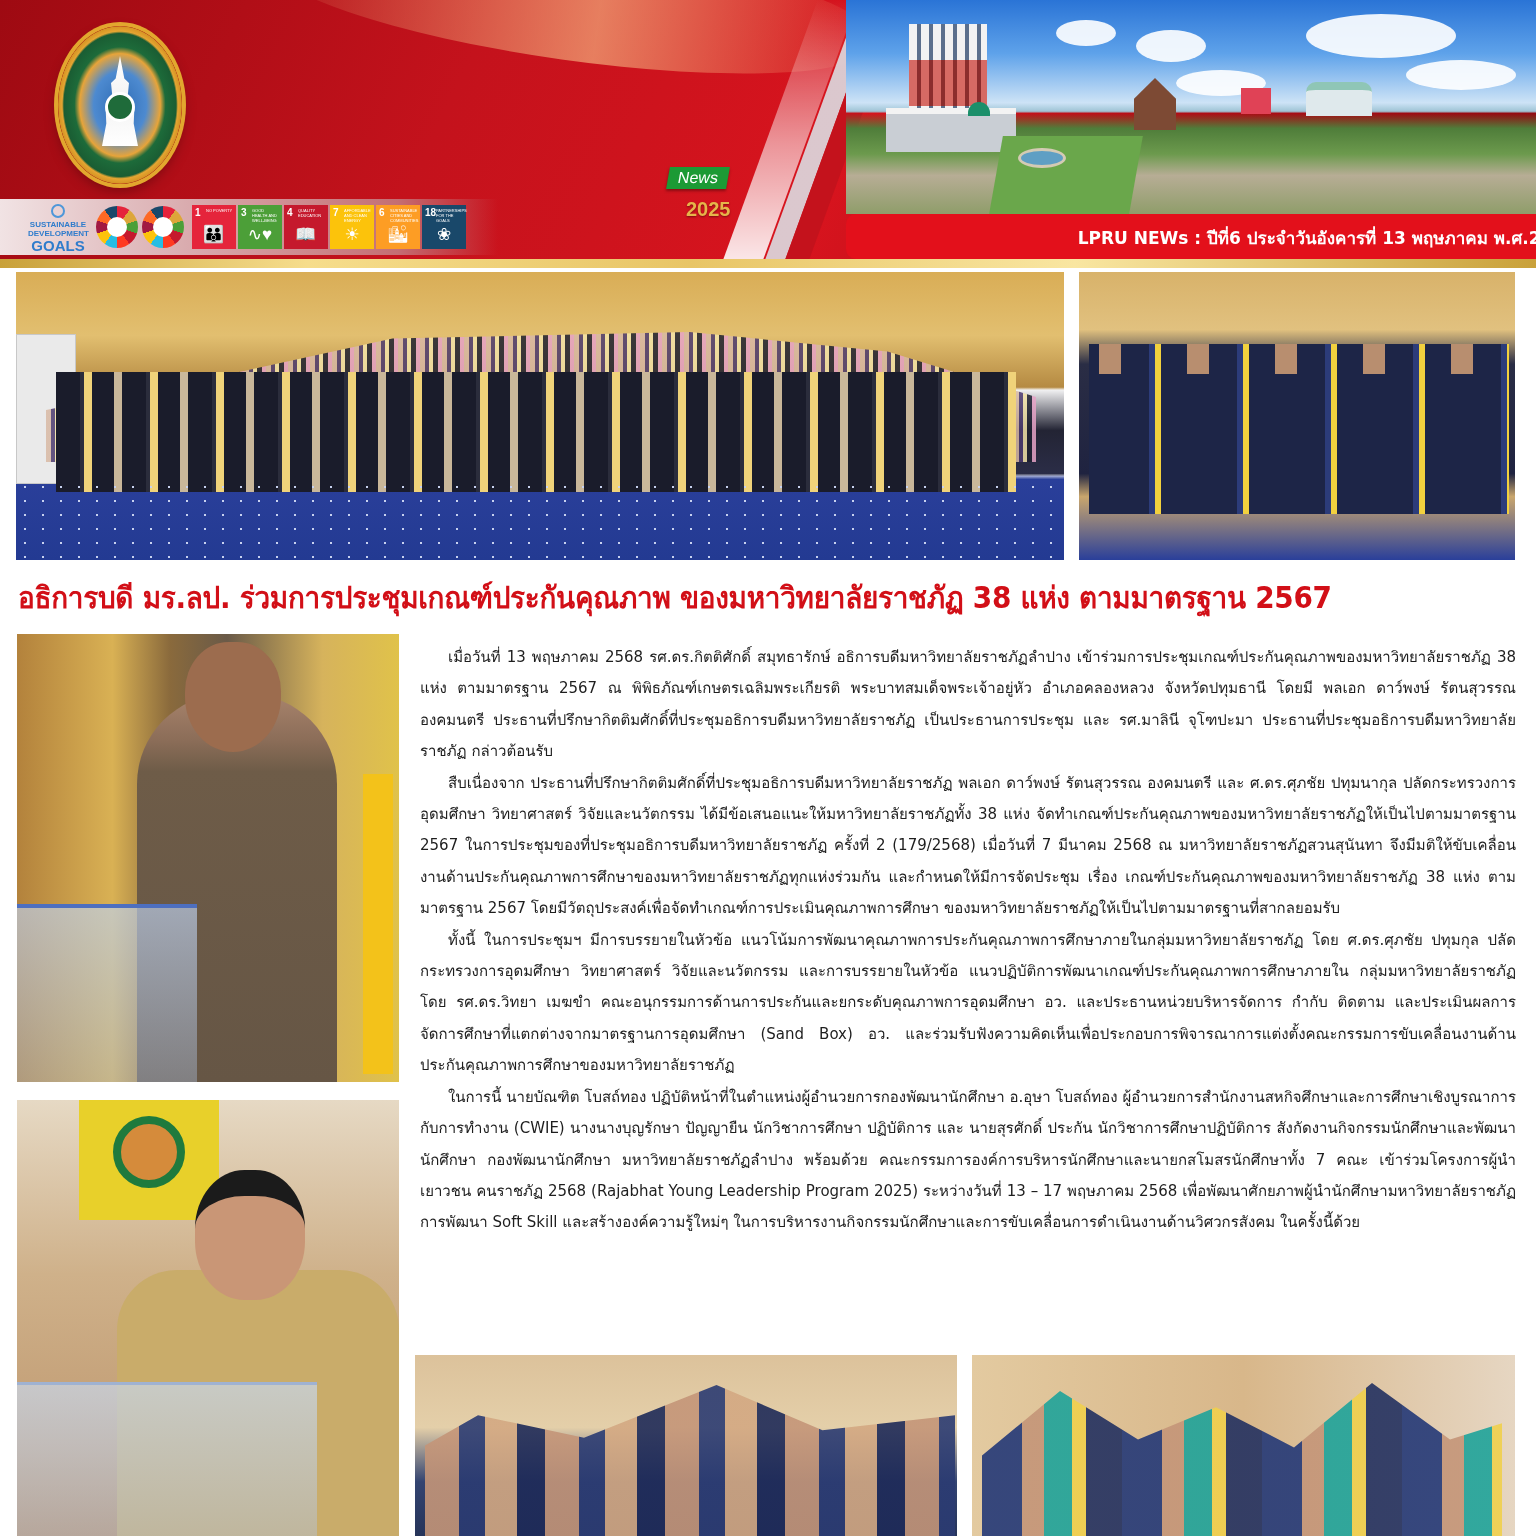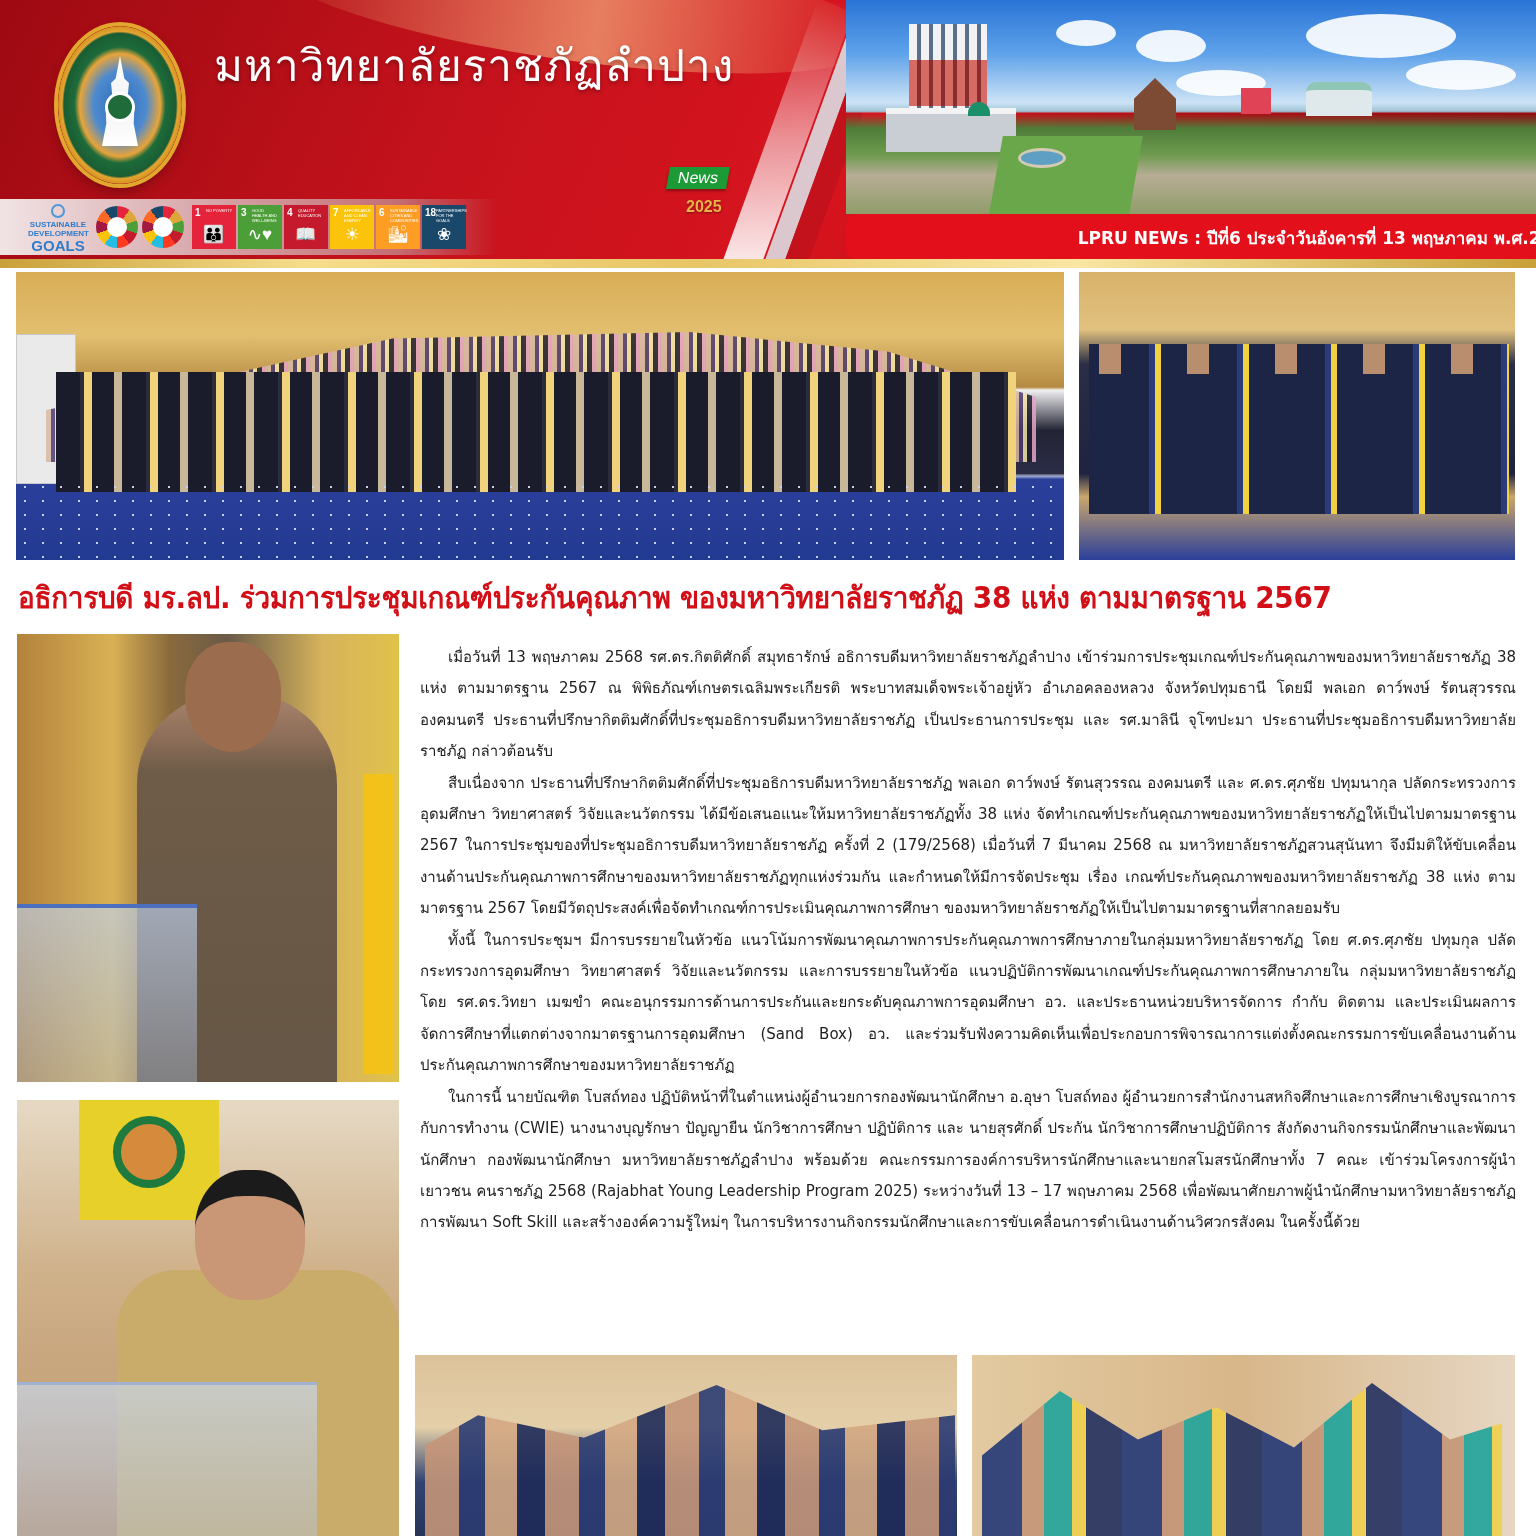--- a/index.html
+++ b/index.html
@@ -31,21 +31,21 @@
   .subtitle { position: absolute; left: 220px; top: 103px; color: #ffffff; font-size: 14px; letter-spacing: .3px; white-space: nowrap; }
   .subtitle .dot { display: inline-block; margin: 0 10px; }
   .subtitle .motto { font-style: italic; }
 
   .brand { position: absolute; left: 502px; top: 152px; color: #ffffff; font-family: "Liberation Sans", sans-serif;
     font-size: 64px; letter-spacing: 1px; text-shadow: 0 3px 5px rgba(0,0,0,.35); line-height: 1; }
   .brand-news { position: absolute; left: 668px; top: 167px; background: #1c9a35; color: #ffffff;
     font-family: "Liberation Sans", sans-serif; font-size: 16px; padding: 2px 10px; transform: skewX(-10deg);
     box-shadow: 0 2px 3px rgba(0,0,0,.35); }
   .brand-year { position: absolute; left: 686px; top: 198px; color: #e6b54a; font-family: "Liberation Sans", sans-serif;
-    font-weight: bold; font-size: 16px; text-shadow: 0 1px 2px rgba(0,0,0,.4); }
+    font-weight: bold; font-size: 20px; text-shadow: 0 1px 2px rgba(0,0,0,.4); }
 
   .sdg-band { position: absolute; left: 0; top: 199px; width: 498px; height: 56px;
     background: linear-gradient(90deg, #f1e3e4 0%, #d8a8ab 40%, #c46e73 80%, rgba(196,110,115,0) 100%); }
   .sdg-word { position: absolute; left: 28px; top: 204px; width: 60px; color: #2f7ccc; font-family: "Liberation Sans", sans-serif;
     font-weight: bold; font-size: 8px; line-height: 9px; text-align: center; }
   .sdg-word .globe { display: block; margin: 0 auto 2px; width: 14px; height: 14px; border-radius: 50%; border: 2px solid #4e97d9; }
   .sdg-word .goals { font-size: 15px; line-height: 15px; }
   .sdg-wheel { position: absolute; left: 96px; top: 206px; width: 90px; height: 42px; }
   .sdg-wheel .ring { position: absolute; top: 0; width: 42px; height: 42px; border-radius: 50%;
     background: conic-gradient(#e5243b 0 10%, #dda63a 0 20%, #4c9f38 0 30%, #c5192d 0 40%, #ff3a21 0 50%, #26bde2 0 60%, #fcc30b 0 70%, #a21942 0 80%, #fd6925 0 90%, #19486a 0 100%); }
@@ -149,21 +149,20 @@
   <div class="swoosh"></div>
   <div class="diag d1"></div>
   <div class="diag d2"></div>
   <div class="diag d3"></div>
 
   <div class="logo" title="Lampang Rajabhat University seal">
     <div class="stupa"></div>
     <div class="seal"></div>
   </div>
 
-  <div class="title-th">มหาวิทยาลัยราชภัฏลำปาง</div>
 
   <div class="brand-news">News</div>
   <div class="brand-year">2025</div>
 
   <div class="sdg-band"></div>
   <div class="sdg-word">
     <span class="globe"></span>
     <span>SUSTAINABLE</span><br>
     <span>DEVELOPMENT</span><br>
     <span class="goals">GOALS</span>

